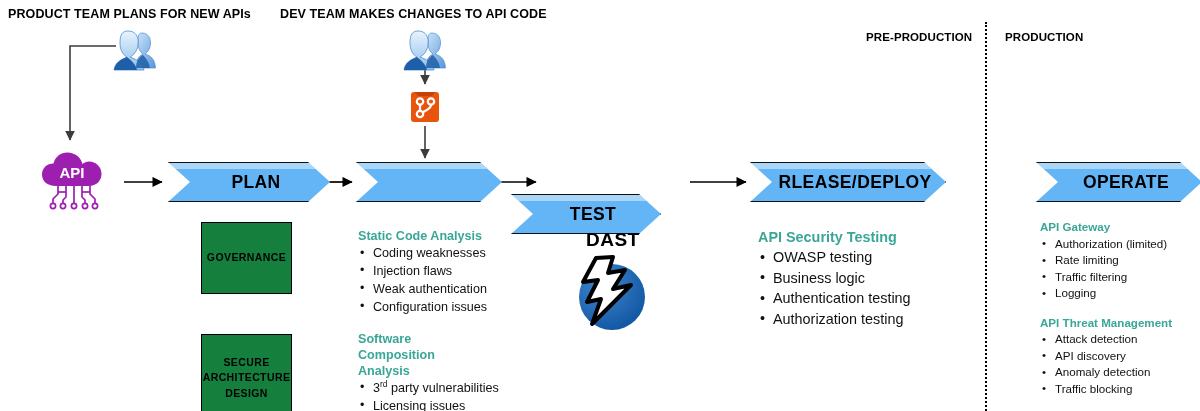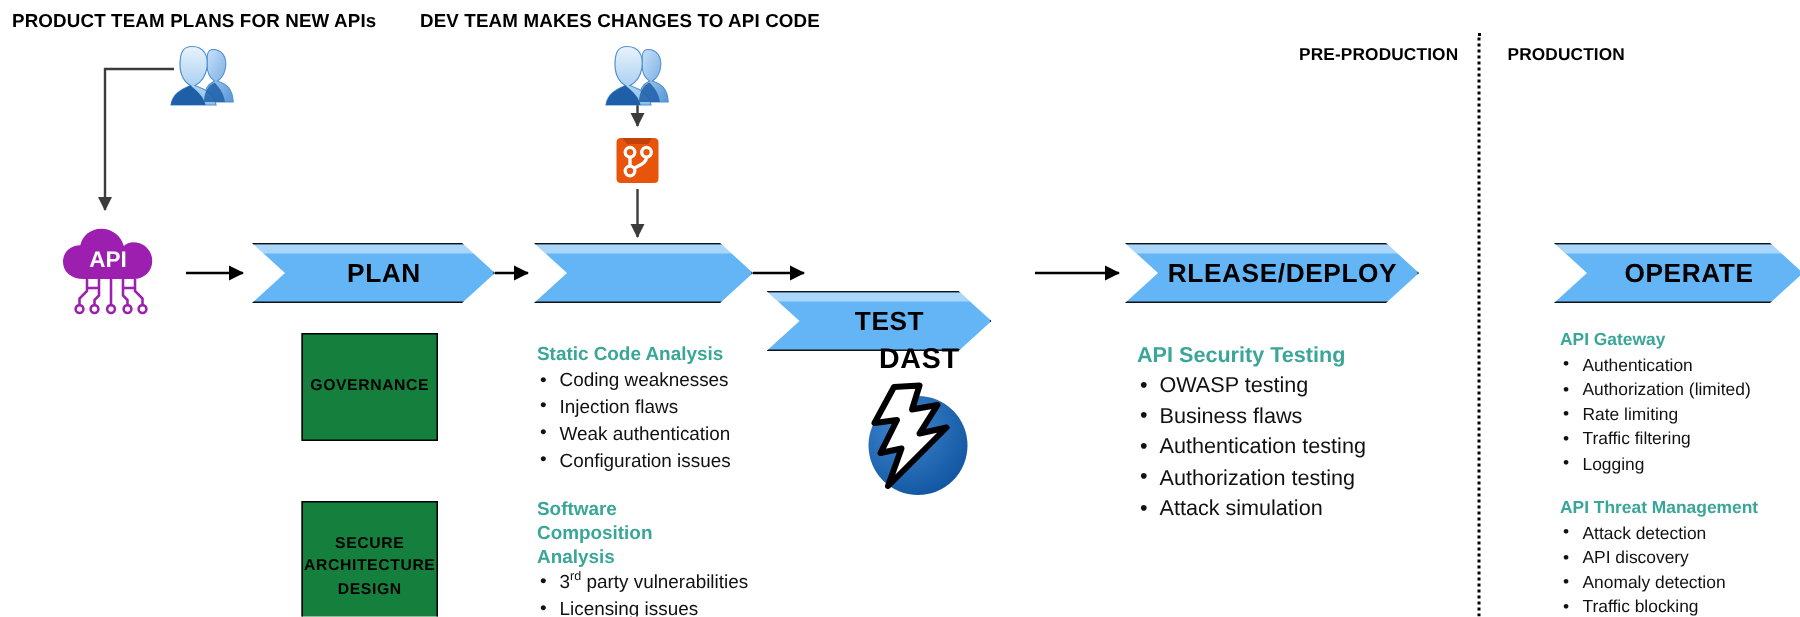--- a/index.html
+++ b/index.html
@@ -248,30 +248,28 @@
       <h4 style="max-width: 128px;">Software Composition Analysis</h4>
       <ul>
         <li>3<sup>rd</sup> party vulnerabilities</li>
         <li>Licensing issues</li>
       </ul>
     </div>
   <div class="block" id="blk-test">
       <h4>API Security Testing</h4>
       <ul>
         <li>OWASP testing</li>
-        <li>Business flaws</li>
+        <li>Business logic</li>
         <li>Authentication testing</li>
         <li>Authorization testing</li>
-        <li>Attack simulation</li>
       </ul>
     </div>
   <div class="block" id="blk-prod">
       <h4>API Gateway</h4>
       <ul>
-        <li>Authentication</li>
         <li>Authorization (limited)</li>
         <li>Rate limiting</li>
         <li>Traffic filtering</li>
         <li>Logging</li>
       </ul>
       <div class="gap"></div>
       <h4>API Threat Management</h4>
       <ul>
         <li>Attack detection</li>
         <li>API discovery</li>

